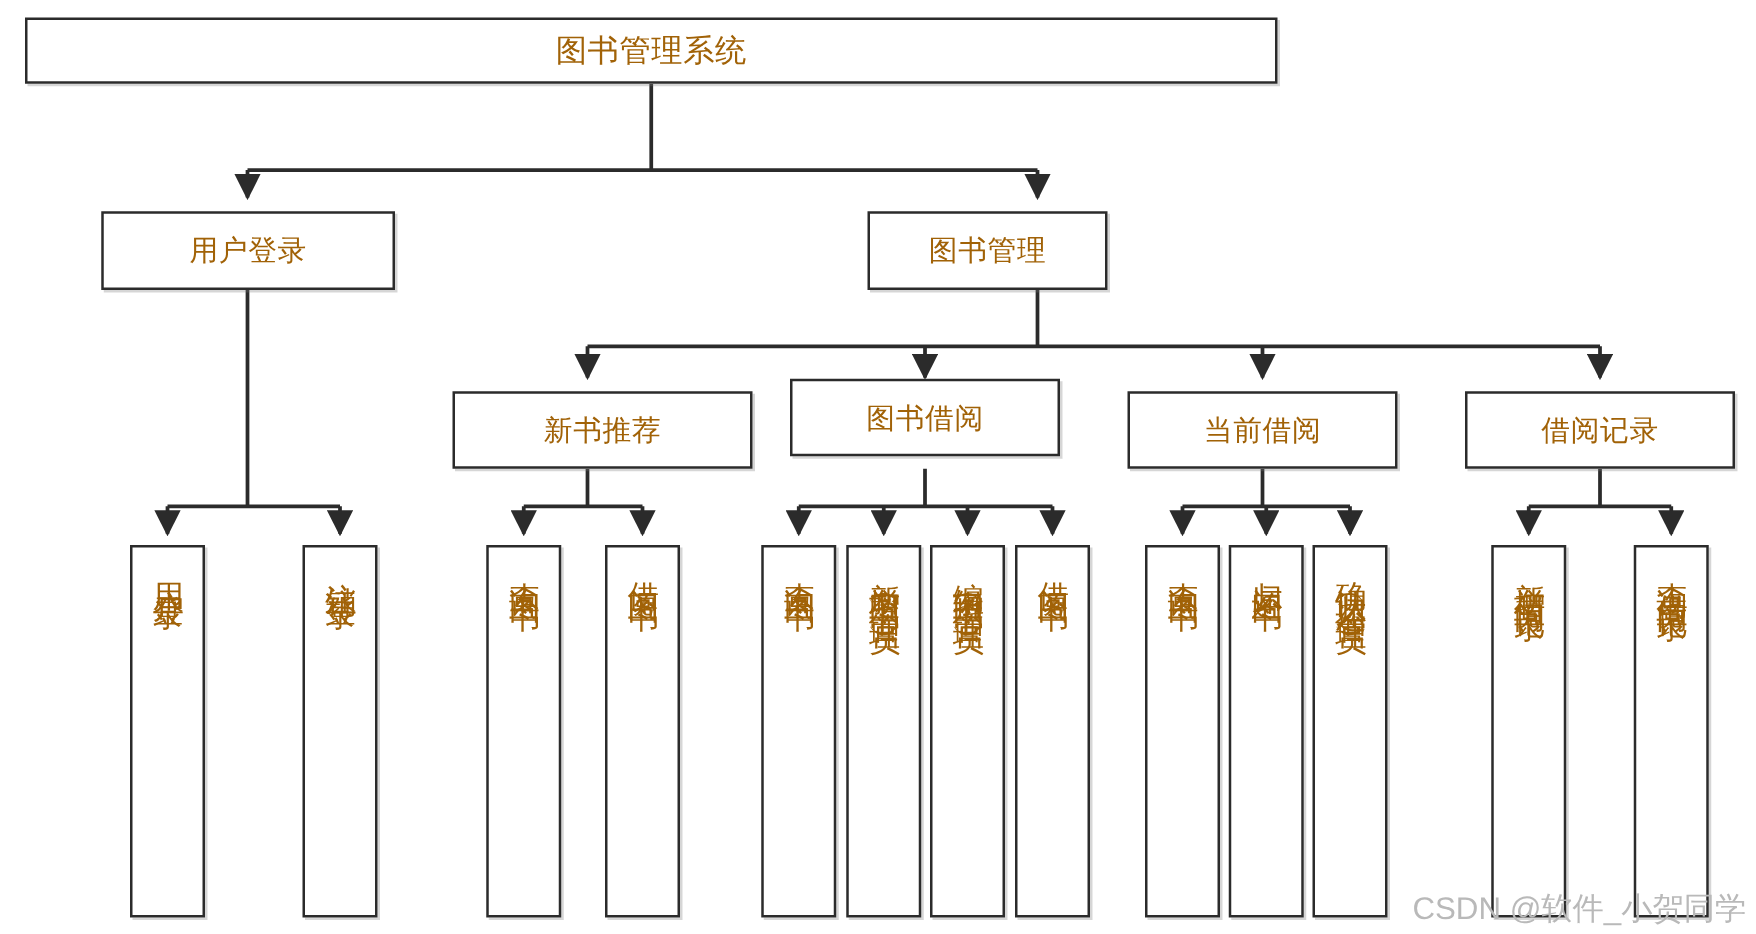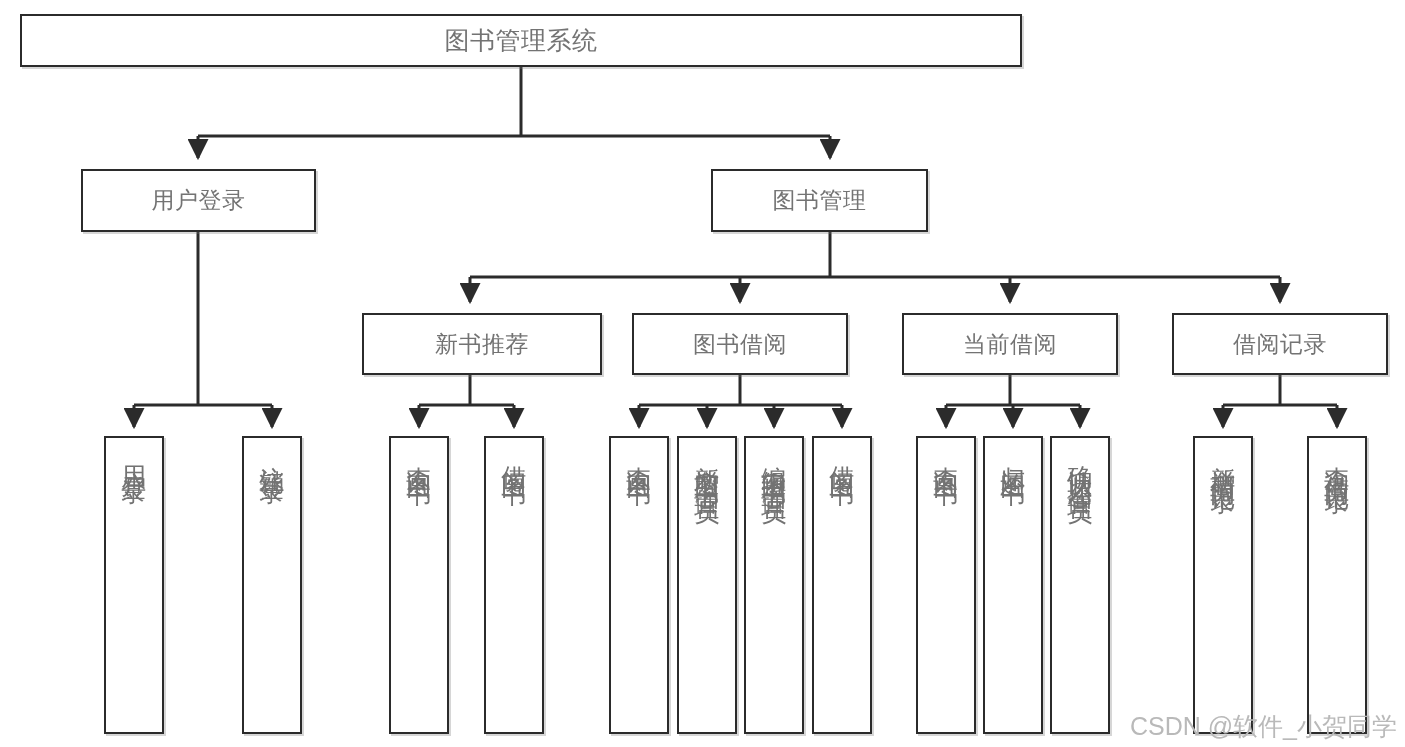--- a/index.html
+++ b/index.html
@@ -28,21 +28,21 @@
   }
   .node-box {
     position: absolute;
     box-sizing: border-box;
     background: #ffffff;
     border: 2px solid #2b2b2b;
     box-shadow: 2px 2px 0 rgba(120,120,120,0.30);
     display: flex;
     align-items: center;
     justify-content: center;
-    color: #737373;
+    color: #a16207;
     z-index: 2;
   }
   .node-label {
     white-space: nowrap;
     letter-spacing: 0.5px;
   }
   
   .node-root .node-label {
     font-size: 25px;
   }
@@ -131,28 +131,28 @@
     </g>
   </svg>
 
   <div class="node-box node-root" style="left:20px; top:14px; width:1002px; height:53px;">
     <span class="node-label">图书管理系统</span>
   </div>
 
   <div class="node-box node-branch" style="left:81px; top:169px; width:235px; height:63px;">
     <span class="node-label">用户登录</span>
   </div>
-  <div class="node-box node-branch" style="left:711px; top:169px; width:217px; height:63px;">
+  <div class="node-box node-branch" style="left:694px; top:169px; width:192px; height:63px;">
     <span class="node-label">图书管理</span>
   </div>
 
   <div class="node-box node-branch" style="left:362px; top:313px; width:240px; height:62px;">
     <span class="node-label">新书推荐</span>
   </div>
-  <div class="node-box node-branch" style="left:632px; top:313px; width:216px; height:62px;">
+  <div class="node-box node-branch" style="left:632px; top:303px; width:216px; height:62px;">
     <span class="node-label">图书借阅</span>
   </div>
   <div class="node-box node-branch" style="left:902px; top:313px; width:216px; height:62px;">
     <span class="node-label">当前借阅</span>
   </div>
   <div class="node-box node-branch" style="left:1172px; top:313px; width:216px; height:62px;">
     <span class="node-label">借阅记录</span>
   </div>
 
   <div class="node-box node-leaf" style="left:104px; top:436px; width:60px; height:298px;">

